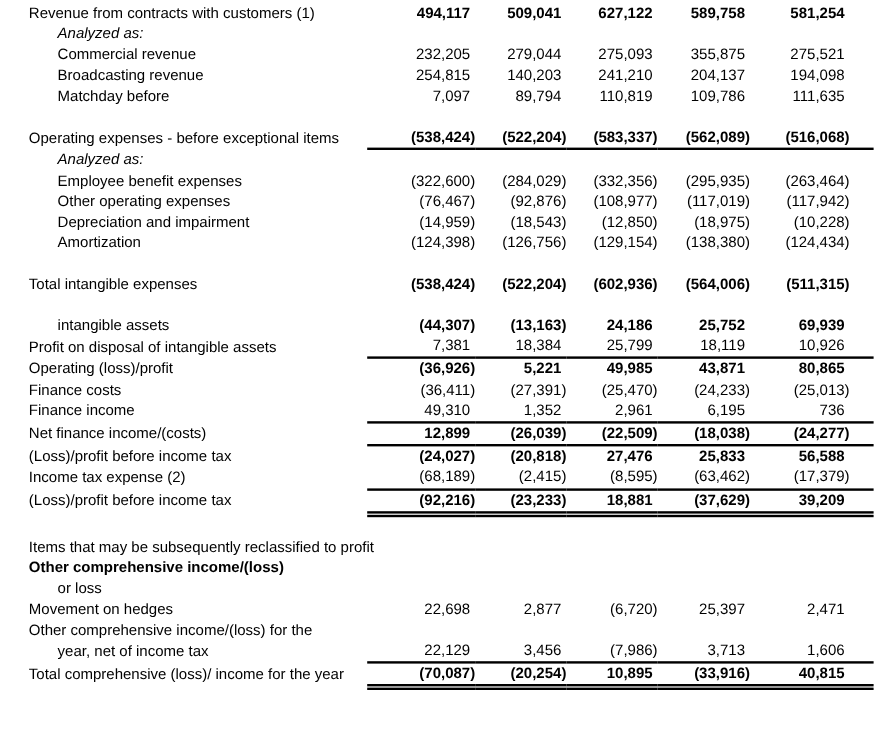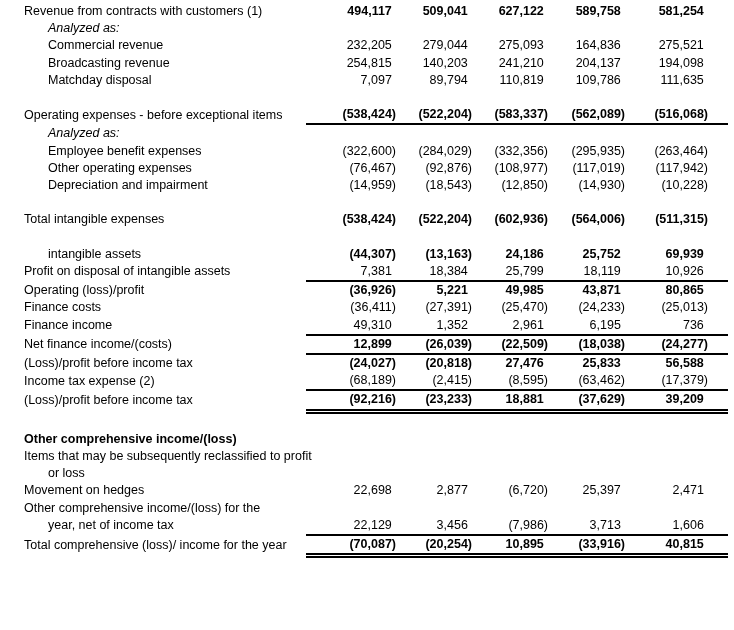--- a/index.html
+++ b/index.html
@@ -63,33 +63,33 @@
         <td class="num c2"></td>
         <td class="num c3"></td>
         <td class="num c4"></td>
         <td class="num c5"></td>
       </tr>
       <tr>
         <td class="label i1"><span>Commercial revenue</span></td>
         <td class="num c1"><span>232,205</span><span class="ph">)</span></td>
         <td class="num c2"><span>279,044</span><span class="ph">)</span></td>
         <td class="num c3"><span>275,093</span><span class="ph">)</span></td>
-        <td class="num c4"><span>164,836</span><span class="ph">)</span></td>
+        <td class="num c4"><span>355,875</span><span class="ph">)</span></td>
         <td class="num c5"><span>275,521</span><span class="ph">)</span></td>
       </tr>
       <tr>
         <td class="label i1"><span>Broadcasting revenue</span></td>
         <td class="num c1"><span>254,815</span><span class="ph">)</span></td>
         <td class="num c2"><span>140,203</span><span class="ph">)</span></td>
         <td class="num c3"><span>241,210</span><span class="ph">)</span></td>
         <td class="num c4"><span>204,137</span><span class="ph">)</span></td>
         <td class="num c5"><span>194,098</span><span class="ph">)</span></td>
       </tr>
       <tr>
-        <td class="label i1"><span>Matchday disposal</span></td>
+        <td class="label i1"><span>Matchday before</span></td>
         <td class="num c1"><span>7,097</span><span class="ph">)</span></td>
         <td class="num c2"><span>89,794</span><span class="ph">)</span></td>
         <td class="num c3"><span>110,819</span><span class="ph">)</span></td>
         <td class="num c4"><span>109,786</span><span class="ph">)</span></td>
         <td class="num c5"><span>111,635</span><span class="ph">)</span></td>
       </tr>
       <tr>
         <td class="label"></td>
         <td class="num c1"></td>
         <td class="num c2"></td>
@@ -127,22 +127,30 @@
         <td class="num c2"><span>(92,876)</span></td>
         <td class="num c3"><span>(108,977)</span></td>
         <td class="num c4"><span>(117,019)</span></td>
         <td class="num c5"><span>(117,942)</span></td>
       </tr>
       <tr>
         <td class="label i1"><span>Depreciation and impairment</span></td>
         <td class="num c1"><span>(14,959)</span></td>
         <td class="num c2"><span>(18,543)</span></td>
         <td class="num c3"><span>(12,850)</span></td>
-        <td class="num c4"><span>(14,930)</span></td>
+        <td class="num c4"><span>(18,975)</span></td>
         <td class="num c5"><span>(10,228)</span></td>
+      </tr>
+      <tr>
+        <td class="label i1"><span>Amortization</span></td>
+        <td class="num c1"><span>(124,398)</span></td>
+        <td class="num c2"><span>(126,756)</span></td>
+        <td class="num c3"><span>(129,154)</span></td>
+        <td class="num c4"><span>(138,380)</span></td>
+        <td class="num c5"><span>(124,434)</span></td>
       </tr>
       <tr>
         <td class="label"></td>
         <td class="num c1"></td>
         <td class="num c2"></td>
         <td class="num c3"></td>
         <td class="num c4"></td>
         <td class="num c5"></td>
       </tr>
       <tr class="bv">
@@ -235,29 +243,29 @@
       </tr>
       <tr>
         <td class="label"></td>
         <td class="num c1"></td>
         <td class="num c2"></td>
         <td class="num c3"></td>
         <td class="num c4"></td>
         <td class="num c5"></td>
       </tr>
       <tr>
+        <td class="label"><span>Items that may be subsequently reclassified to profit</span></td>
+        <td class="num c1"></td>
+        <td class="num c2"></td>
+        <td class="num c3"></td>
+        <td class="num c4"></td>
+        <td class="num c5"></td>
+      </tr>
+      <tr>
         <td class="label bl"><span>Other comprehensive income/(loss)</span></td>
-        <td class="num c1"></td>
-        <td class="num c2"></td>
-        <td class="num c3"></td>
-        <td class="num c4"></td>
-        <td class="num c5"></td>
-      </tr>
-      <tr>
-        <td class="label"><span>Items that may be subsequently reclassified to profit</span></td>
         <td class="num c1"></td>
         <td class="num c2"></td>
         <td class="num c3"></td>
         <td class="num c4"></td>
         <td class="num c5"></td>
       </tr>
       <tr>
         <td class="label i1"><span>or loss</span></td>
         <td class="num c1"></td>
         <td class="num c2"></td>

